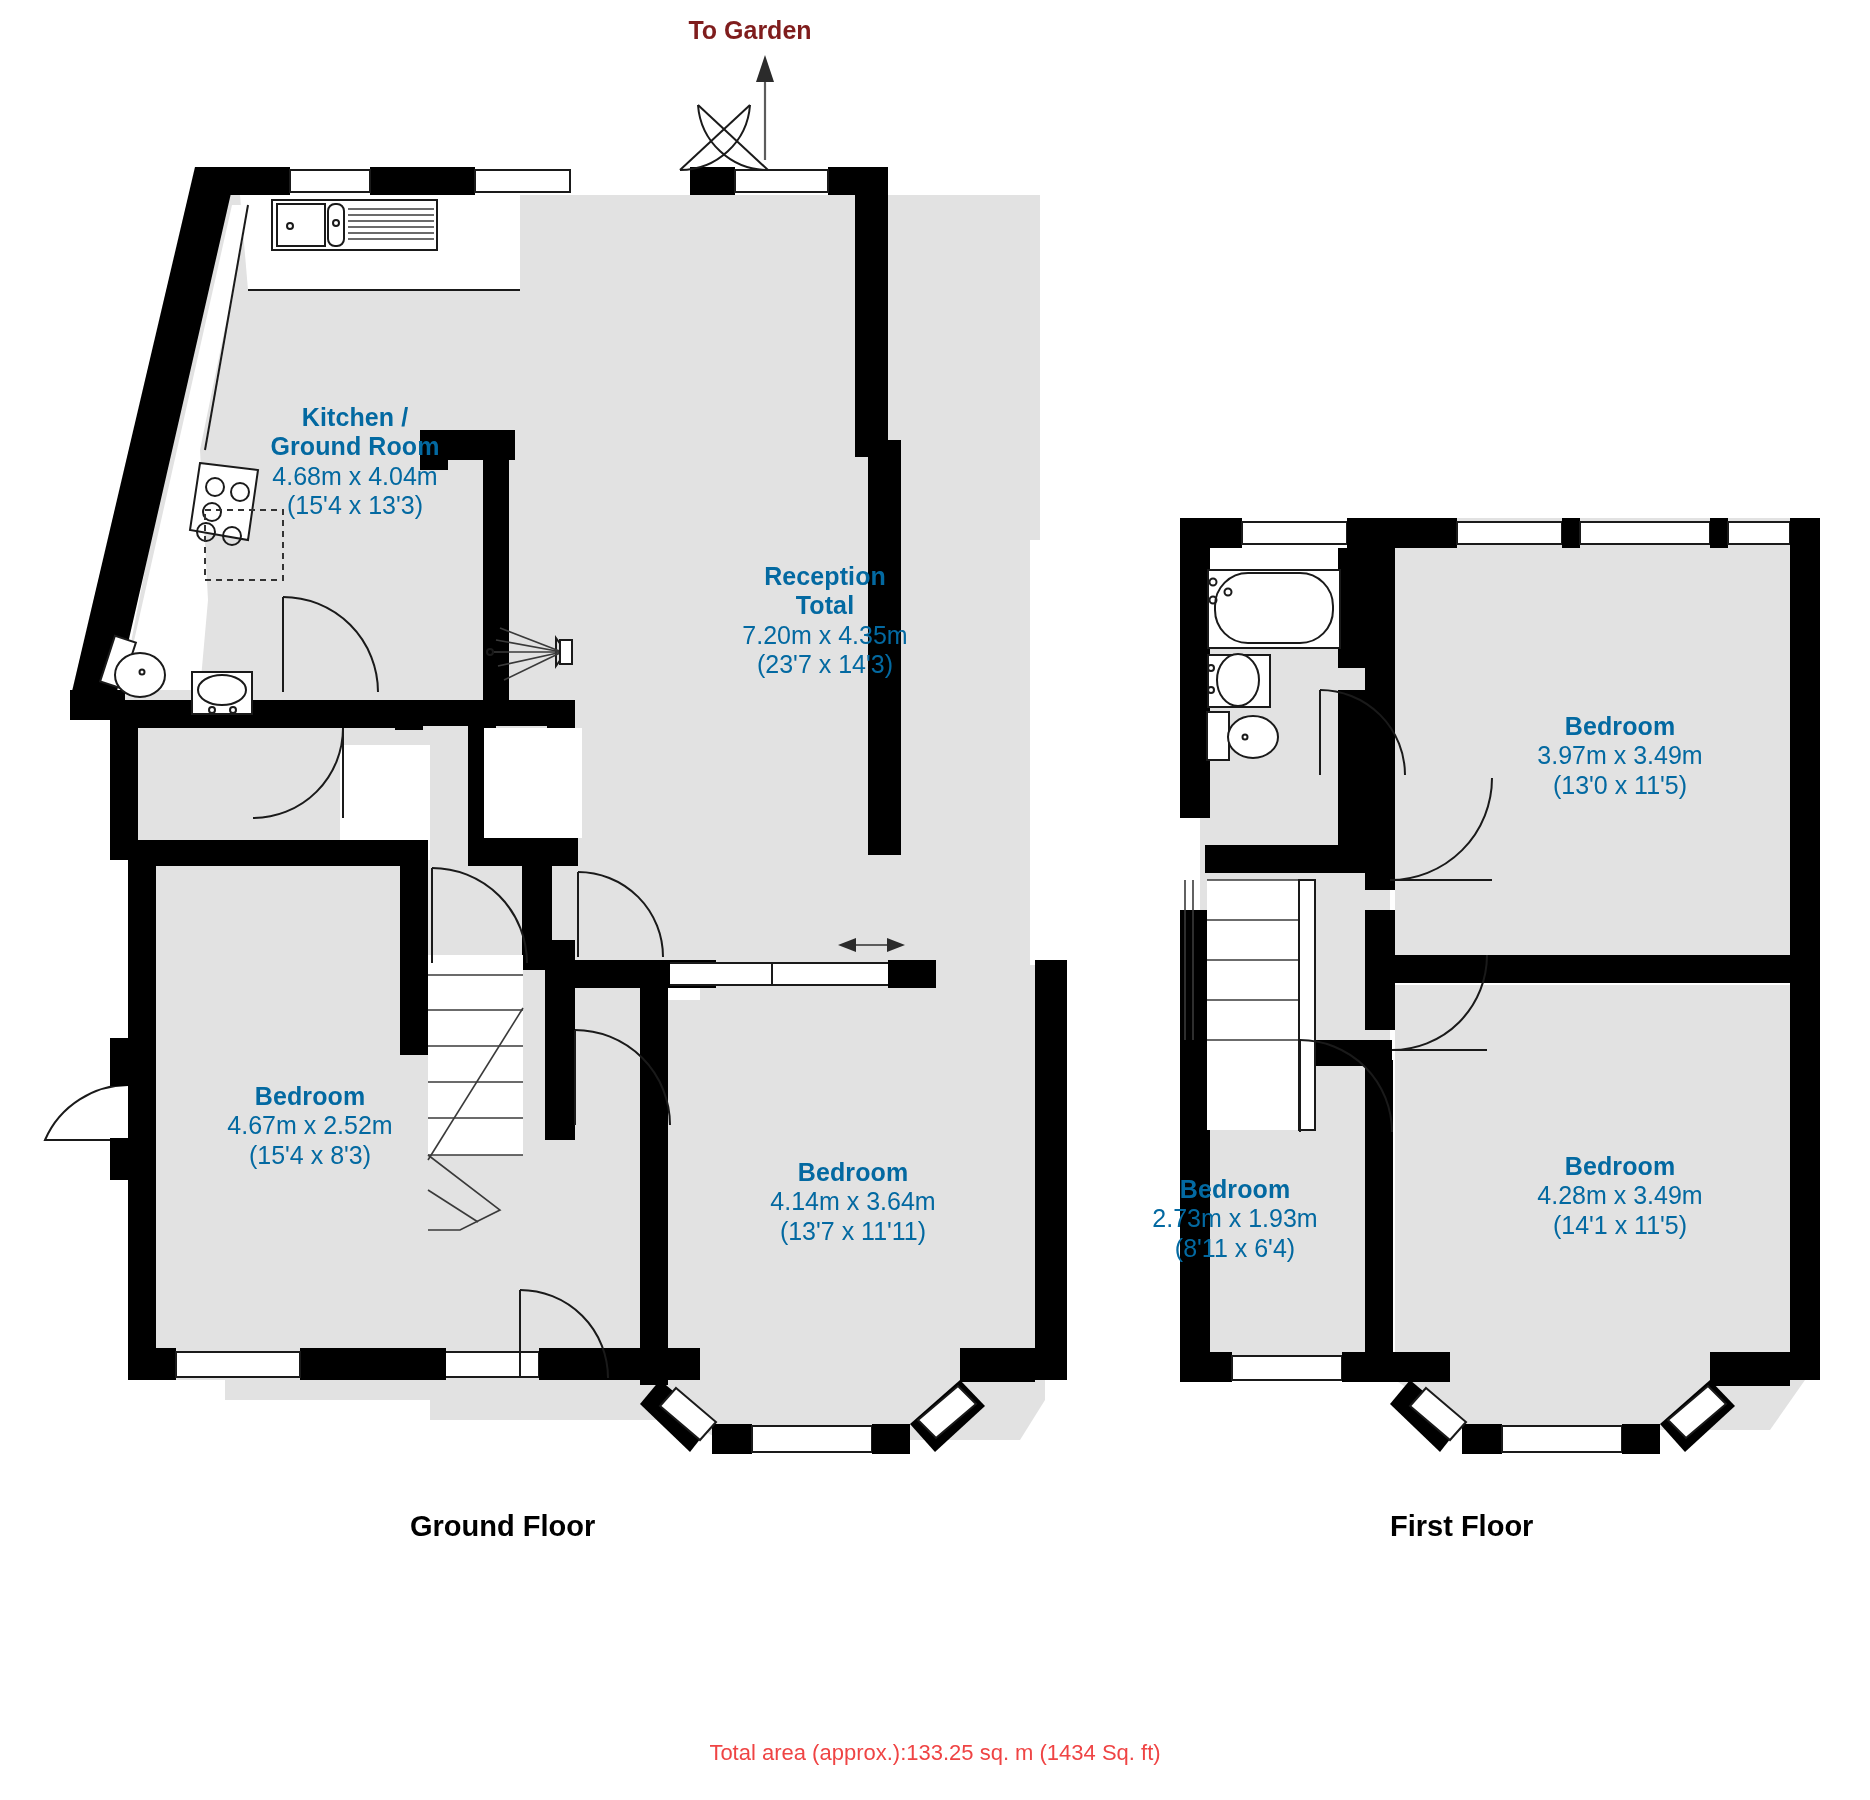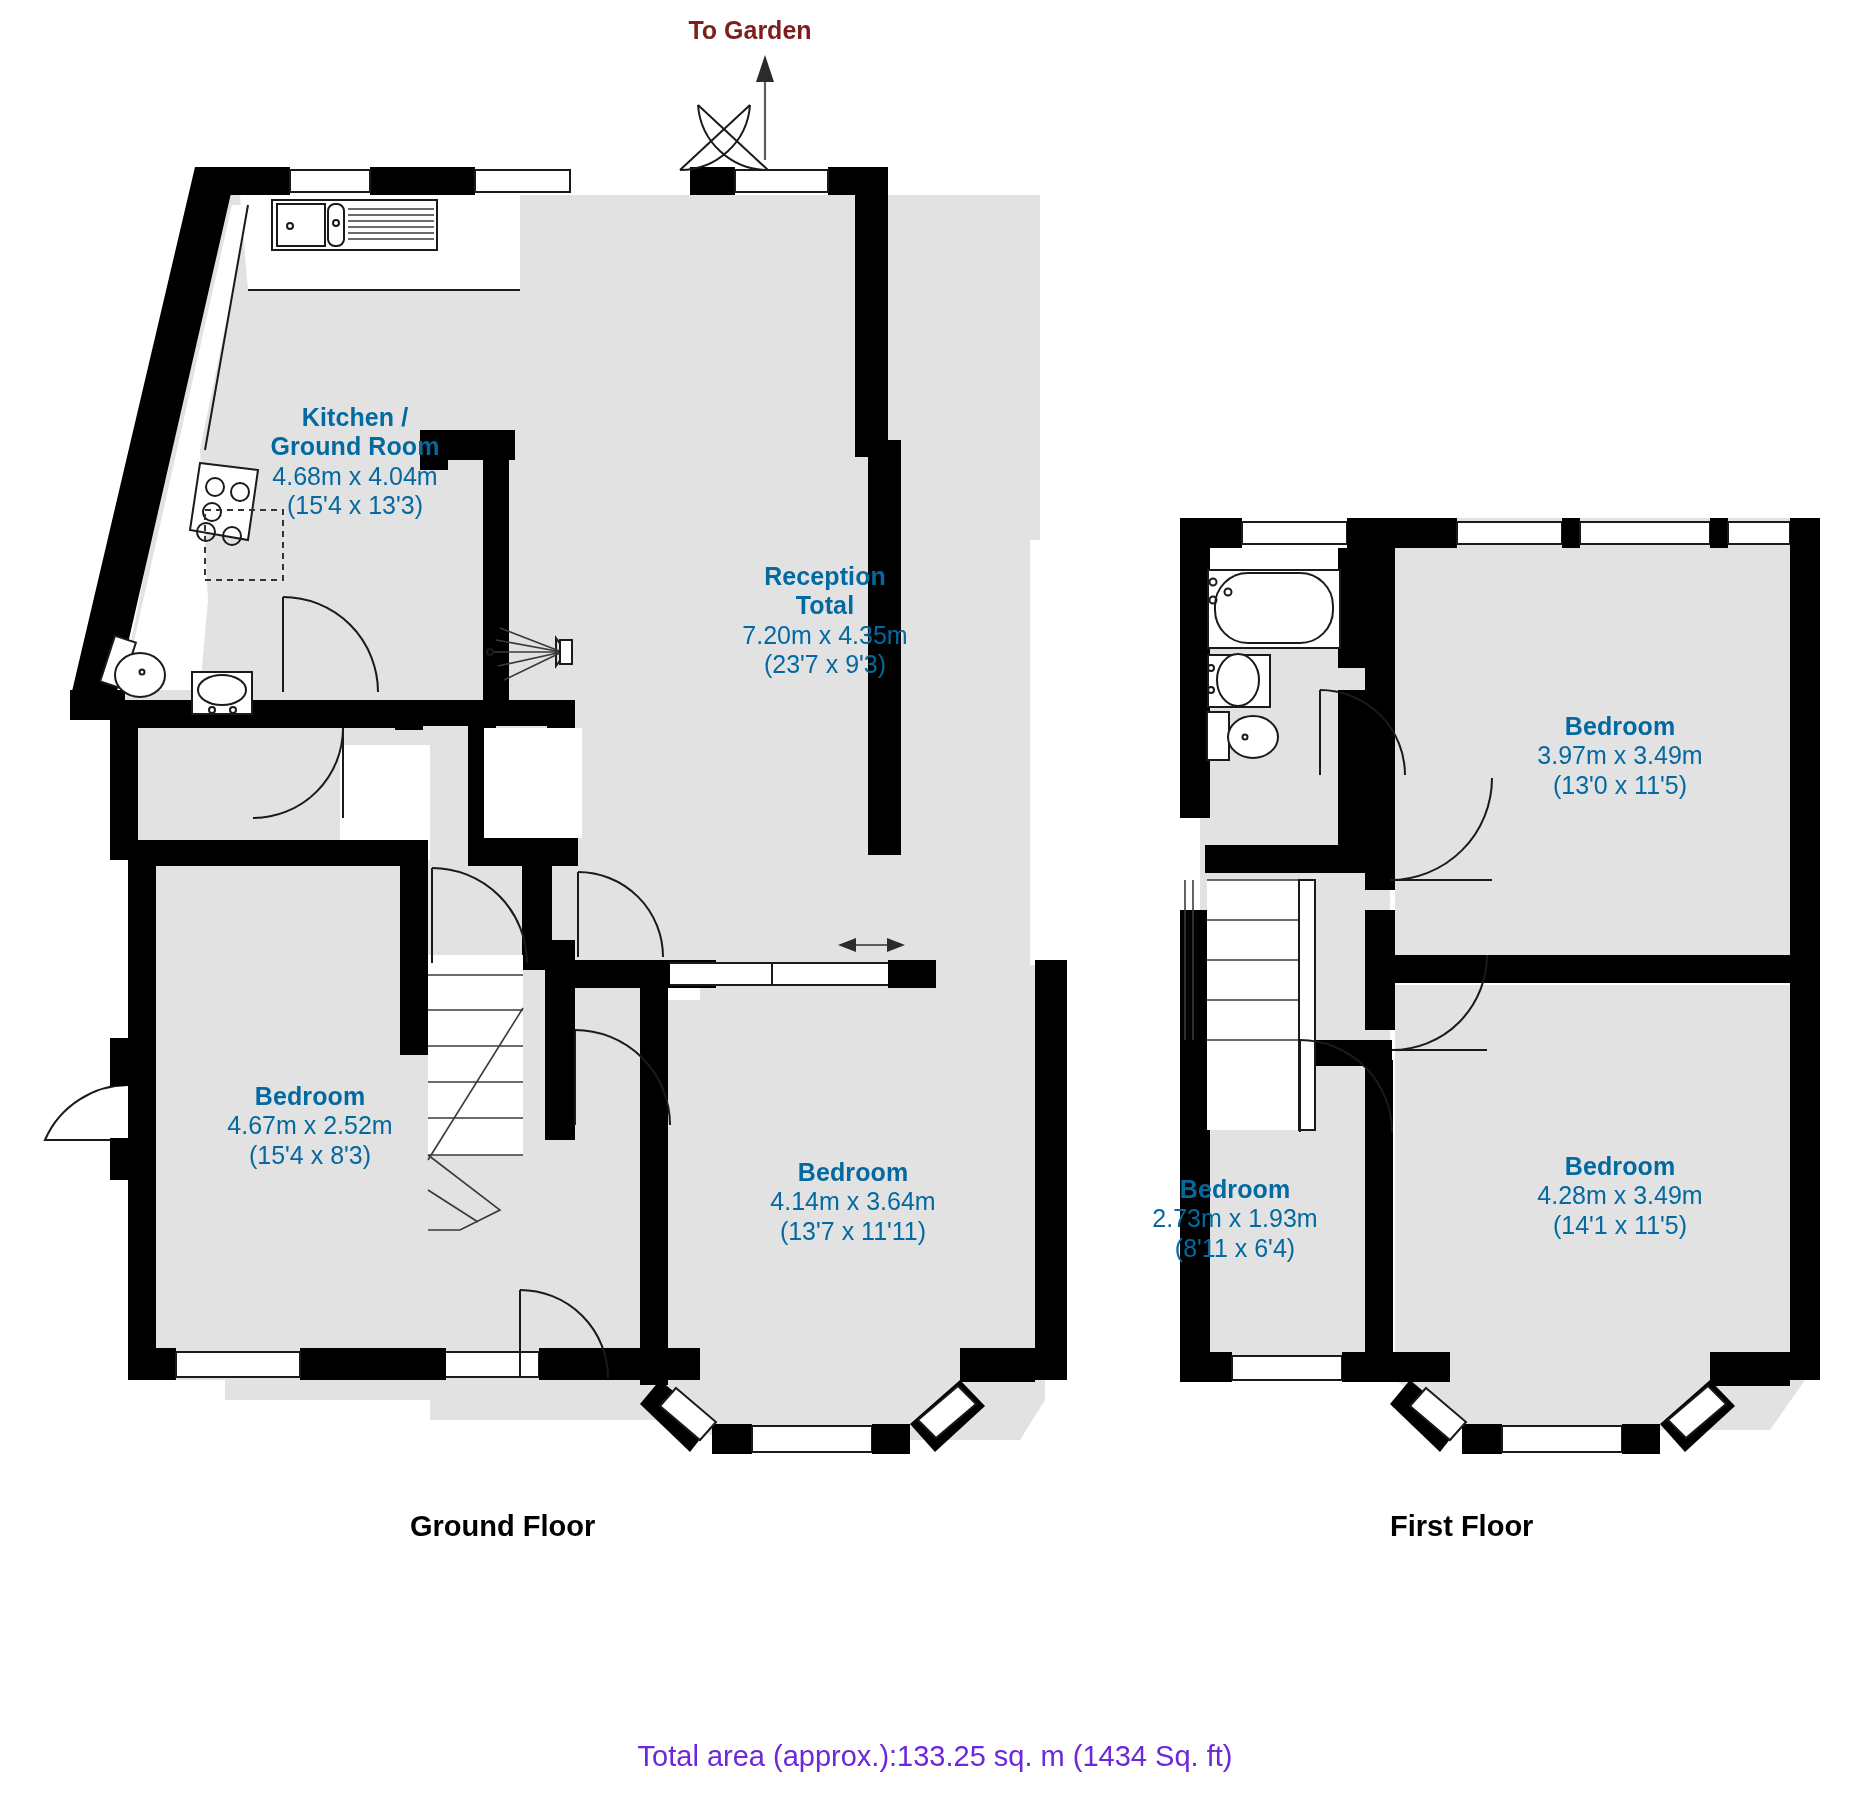--- a/index.html
+++ b/index.html
@@ -62,22 +62,22 @@
   .to-garden {
     position: absolute;
     font-size: 25px;
     font-weight: bold;
     color: #7f1d1d;
     text-align: center;
     white-space: nowrap;
   }
   .total-area {
     position: absolute;
-    font-size: 29px;
-    color: #6d28d9;
+    font-size: 22px;
+    color: #ef4444;
     text-align: center;
     white-space: nowrap;
   }
 </style>
 </head>
 <body>
 
 <div id="plan-root">
 
   <svg class="floorplan" viewBox="0 0 1870 1800">
@@ -425,21 +425,21 @@
     <div class="room-name">Kitchen /</div>
     <div class="room-name">Ground Room</div>
     <div class="room-dims">4.68m x 4.04m</div>
     <div class="room-dims">(15'4 x 13'3)</div>
   </div>
 
   <div class="label" style="left:650px; top:562px; width:350px;">
     <div class="room-name">Reception</div>
     <div class="room-name">Total</div>
     <div class="room-dims">7.20m x 4.35m</div>
-    <div class="room-dims">(23'7 x 9'3)</div>
+    <div class="room-dims">(23'7 x 14'3)</div>
   </div>
 
   <div class="label" style="left:145px; top:1082px; width:330px;">
     <div class="room-name">Bedroom</div>
     <div class="room-dims">4.67m x 2.52m</div>
     <div class="room-dims">(15'4 x 8'3)</div>
   </div>
 
   <div class="label" style="left:688px; top:1158px; width:330px;">
     <div class="room-name">Bedroom</div>

